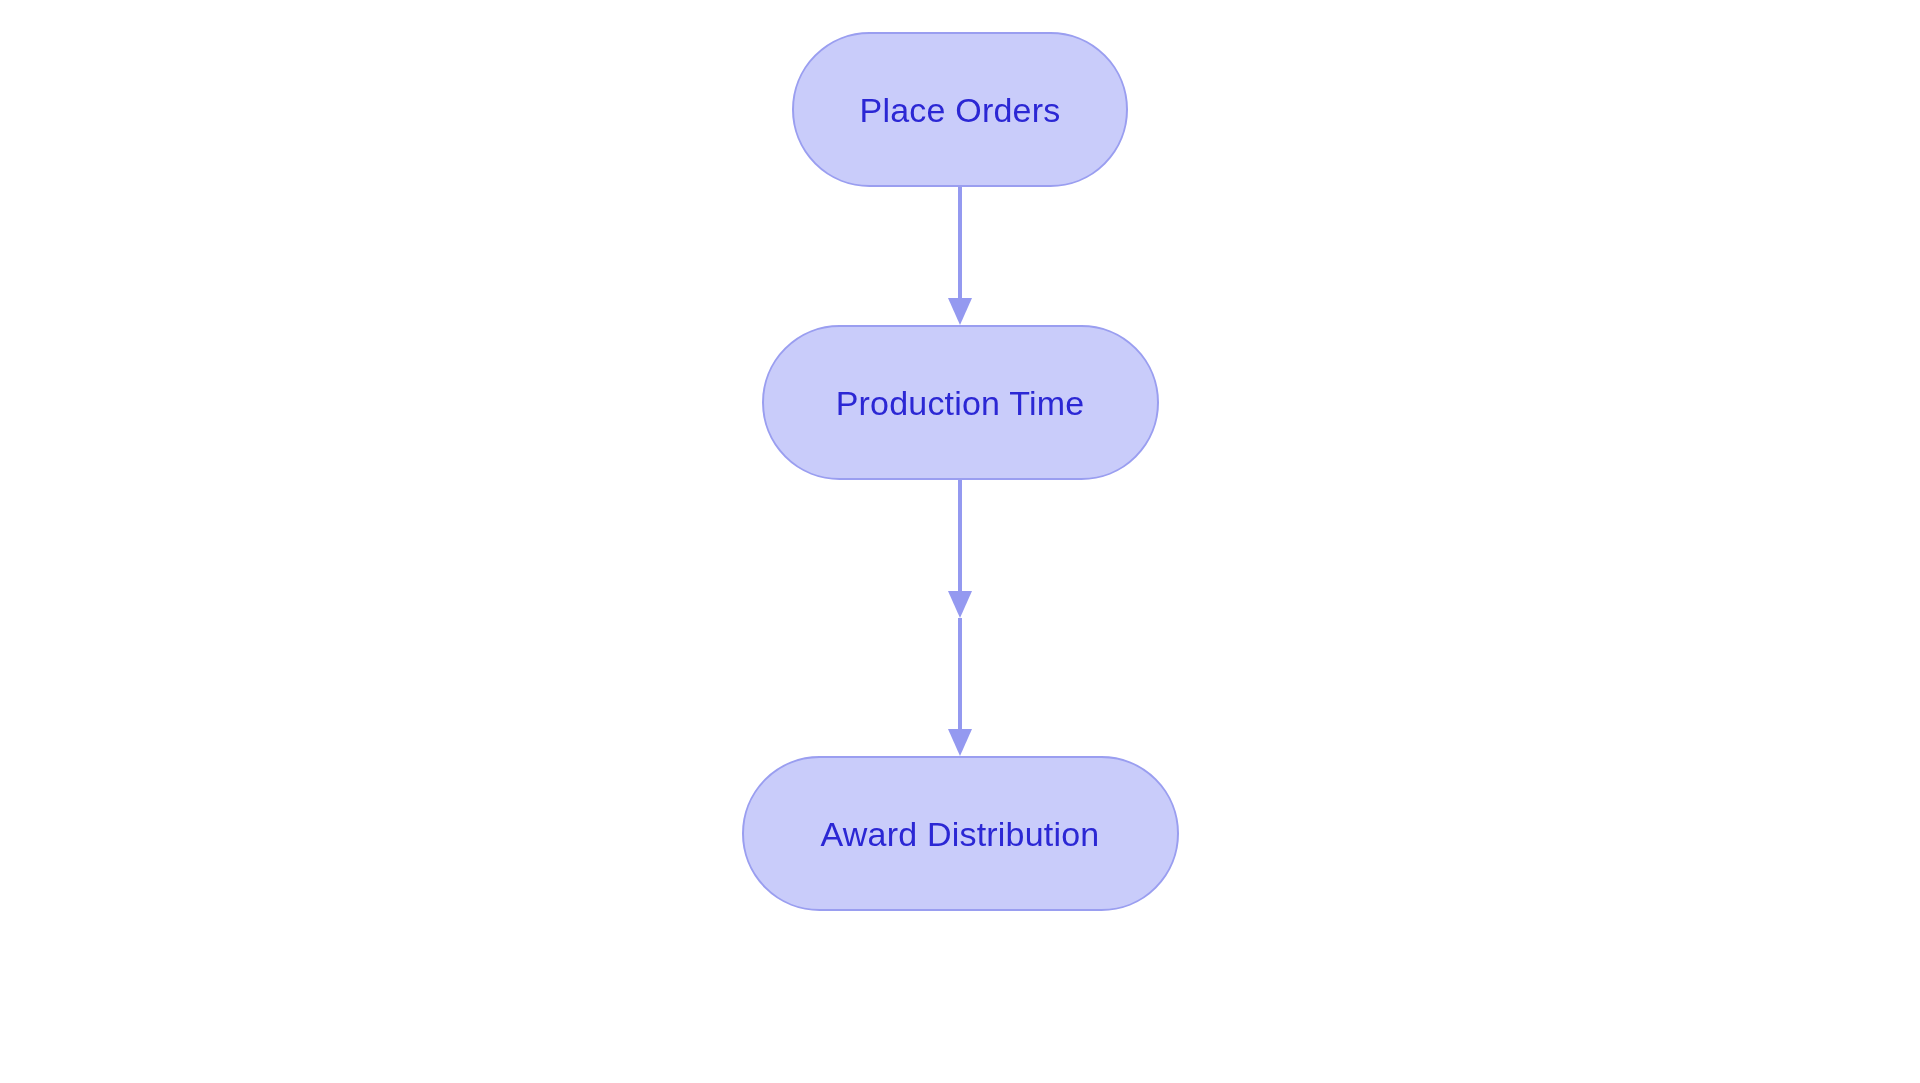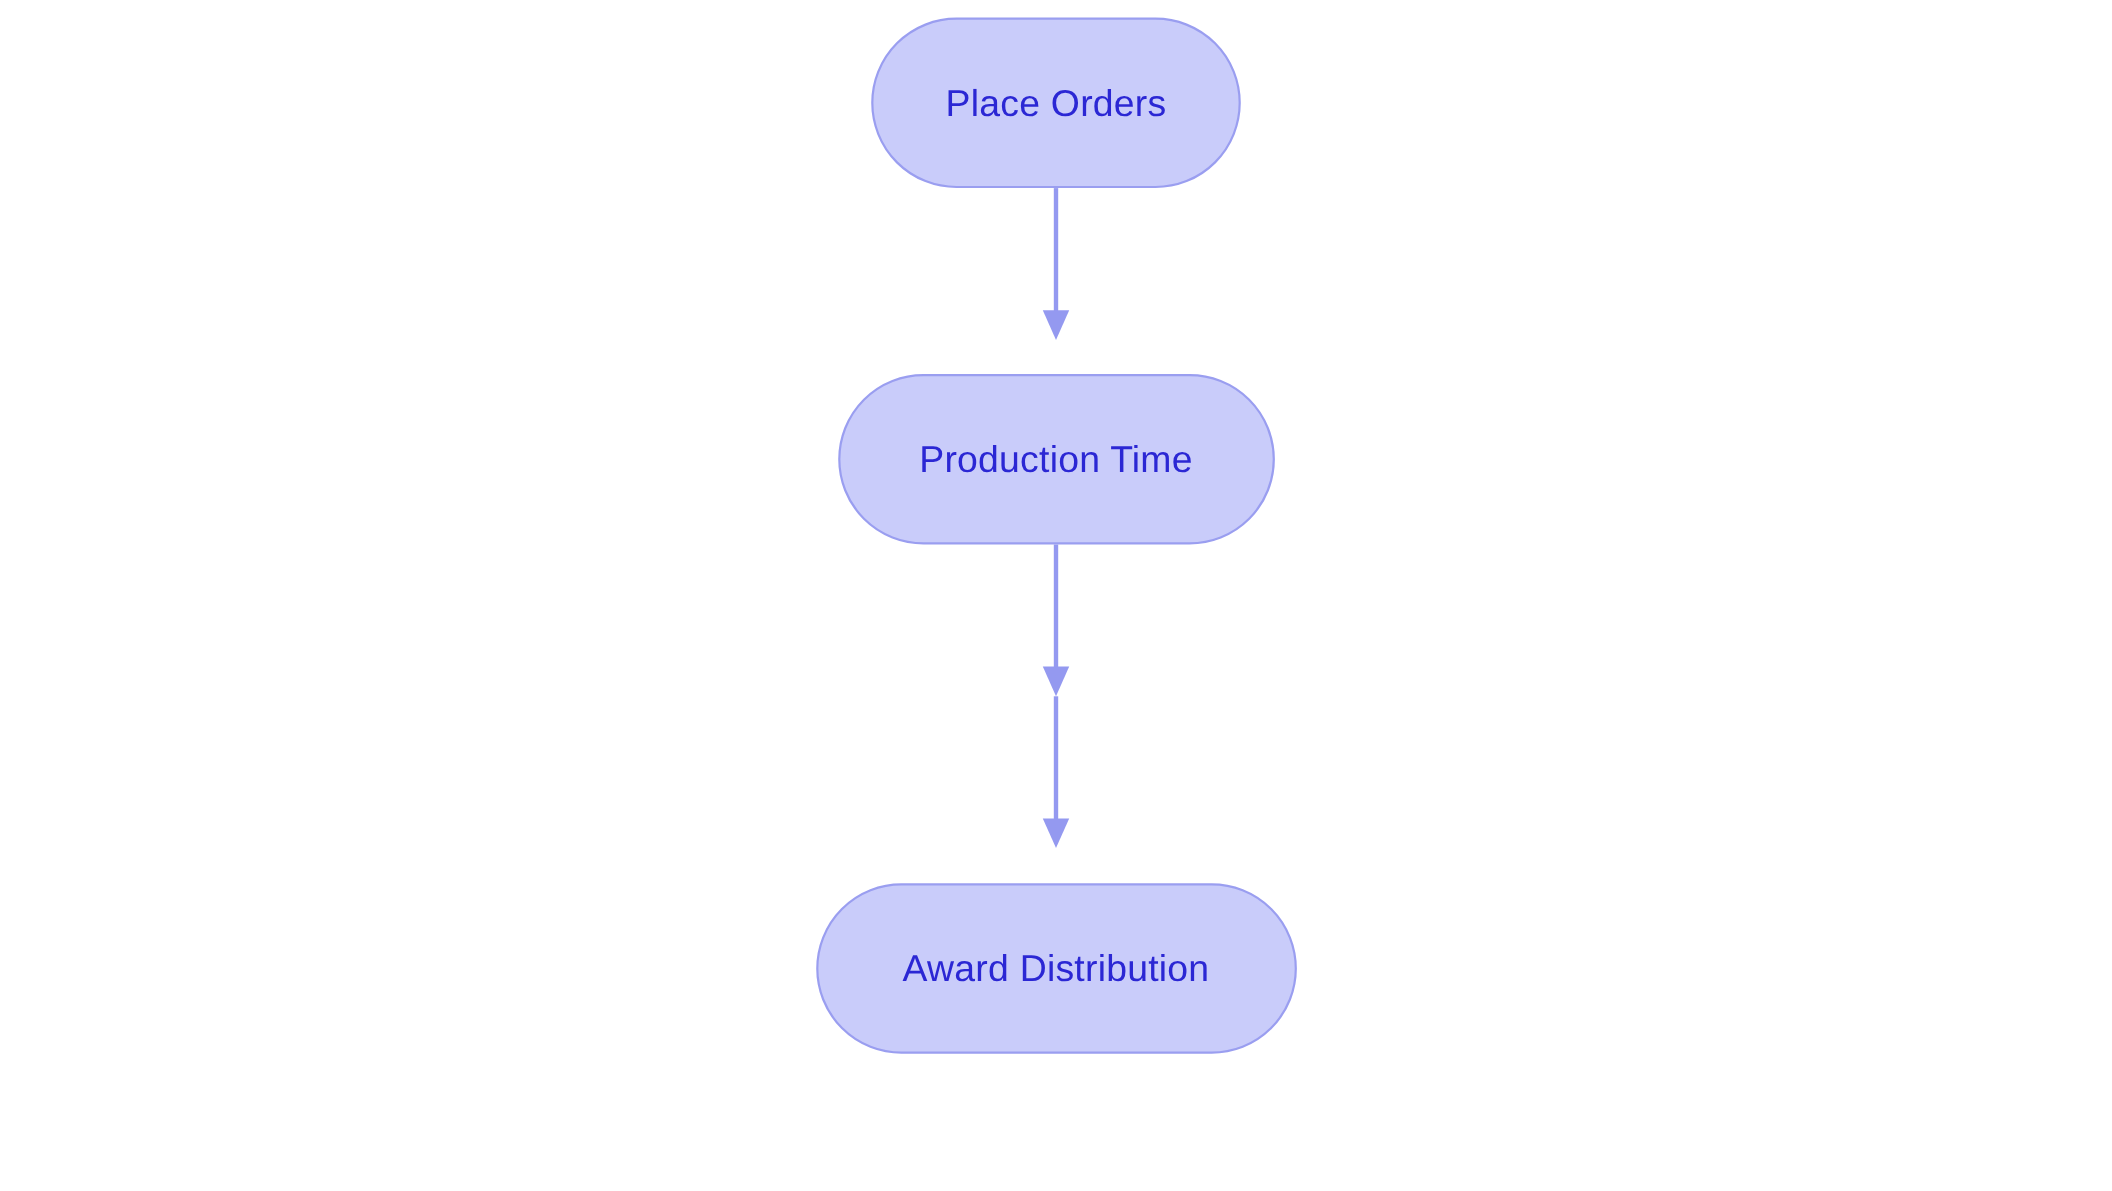--- a/index.html
+++ b/index.html
@@ -26,21 +26,21 @@
   .flow-column {
     position: absolute;
     left: 0;
     top: 0;
     width: 1920px;
     height: 1083px;
     display: flex;
     flex-direction: column;
     align-items: center;
     justify-content: flex-start;
-    padding-top: 16px;
+    padding-top: 32px;
     box-sizing: border-box;
   }
 
   .flow-node {
     box-sizing: border-box;
     height: 155px;
     background: #c9ccfa;
     border: 2px solid #9a9ef0;
     border-radius: 80px;
     display: flex;
@@ -54,23 +54,23 @@
     font-size: 34px;
     font-weight: 400;
     color: #2b27d4;
     letter-spacing: 0.2px;
     white-space: nowrap;
     line-height: 1;
   }
 
   
   .flow-node.w-place-orders        { width: 336px; }
-  .flow-node.w-production-time     { width: 397px; margin-top: 31px; }
+  .flow-node.w-production-time     { width: 397px; }
   .flow-node.w-distribution-day    { width: 391px; }
-  .flow-node.w-award-distribution  { width: 437px; margin-top: 32px; }
+  .flow-node.w-award-distribution  { width: 437px; }
 
   
   .flow-connector {
     position: relative;
     width: 24px;
     height: 138px;
     flex: 0 0 auto;
     display: block;
   }
   .flow-connector .shaft {

